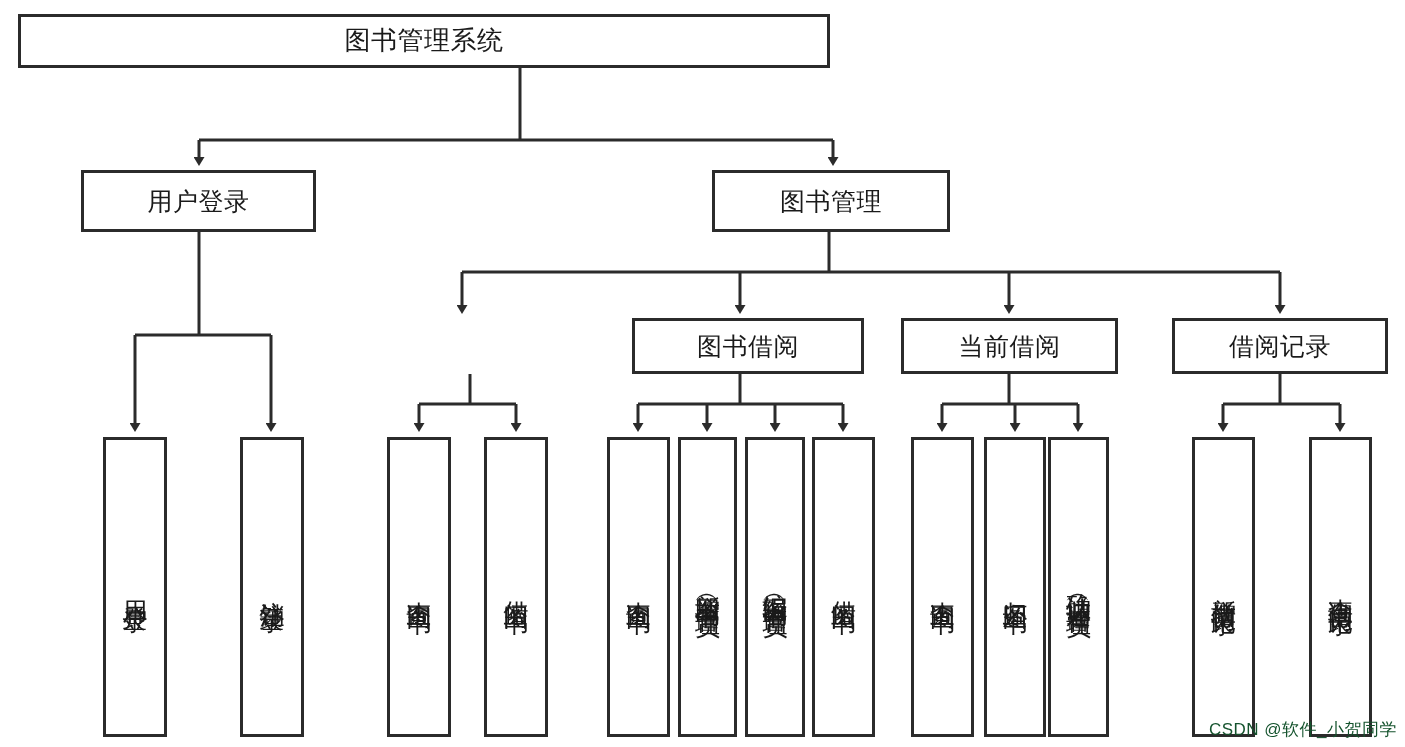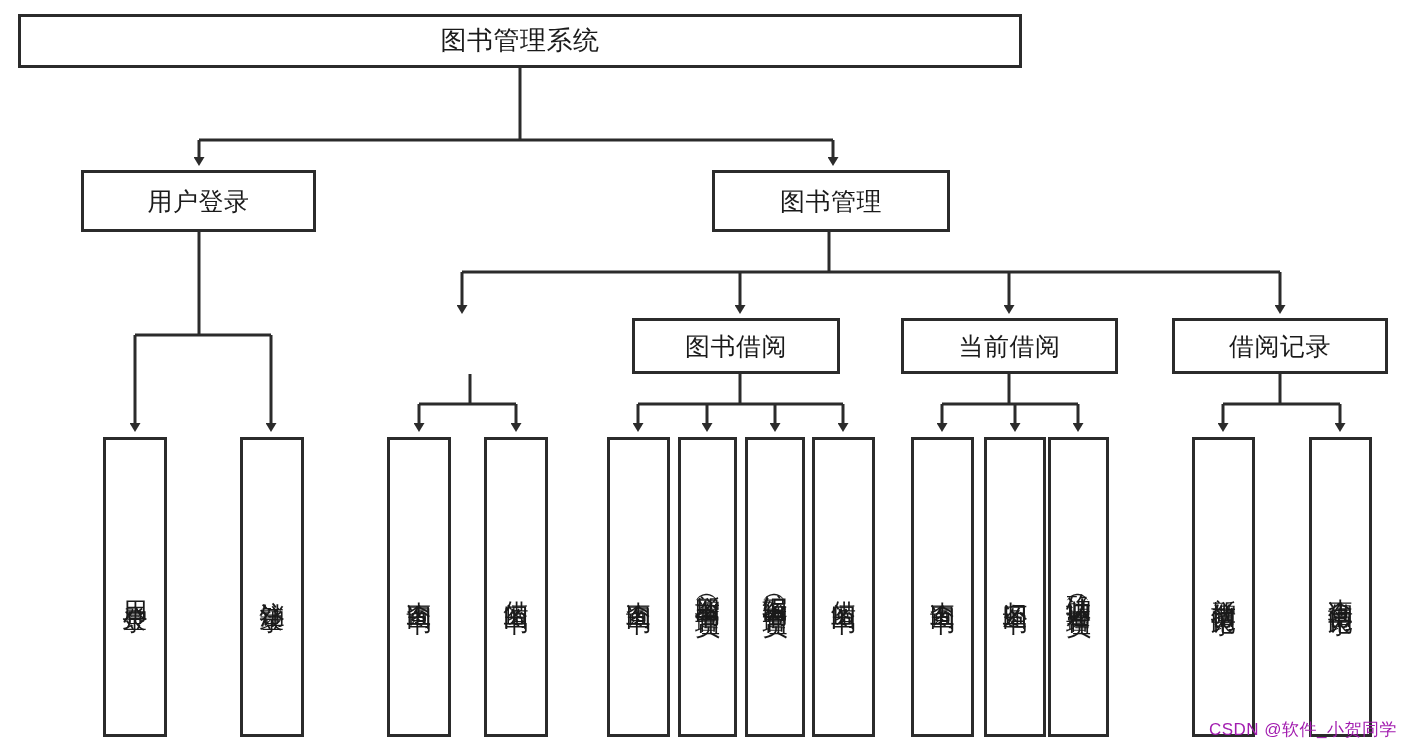--- a/index.html
+++ b/index.html
@@ -59,21 +59,21 @@
     letter-spacing: 3px;
     line-height: 1;
     white-space: nowrap;
   }
   #node-root .label { font-size: 26px; }
   .watermark {
     position: absolute;
     right: 8px;
     bottom: 6px;
     font-size: 17px;
-    color: #a21caf;
+    color: #14532d;
     white-space: nowrap;
     letter-spacing: 0.5px;
   }
 </style>
 </head>
 <body>
 
 <div id="diagram-root">
 
   <svg class="lines" viewBox="0 0 1405 747">
@@ -119,32 +119,32 @@
       <path d="M1015,404 L1015,424" marker-end="url(#arrow)"></path>
       <path d="M1078,404 L1078,424" marker-end="url(#arrow)"></path>
 
       <path d="M1280,374 L1280,404"></path>
       <path d="M1223,404 L1340,404"></path>
       <path d="M1223,404 L1223,424" marker-end="url(#arrow)"></path>
       <path d="M1340,404 L1340,424" marker-end="url(#arrow)"></path>
     </g>
   </svg>
 
-  <div class="node horiz" id="node-root" style="left:18px; top:14px; width:1004px; height:54px;">
+  <div class="node horiz" id="node-root" style="left:18px; top:14px; width:812px; height:54px;">
     <span class="label">图书管理系统</span>
   </div>
 
   <div class="node horiz" style="left:81px; top:170px; width:235px; height:62px;">
     <span class="label">用户登录</span>
   </div>
   <div class="node horiz" style="left:712px; top:170px; width:238px; height:62px;">
     <span class="label">图书管理</span>
   </div>
 
-  <div class="node horiz" style="left:632px; top:318px; width:208px; height:56px;">
+  <div class="node horiz" style="left:632px; top:318px; width:232px; height:56px;">
     <span class="label">图书借阅</span>
   </div>
   <div class="node horiz" style="left:1172px; top:318px; width:216px; height:56px;">
     <span class="label">借阅记录</span>
   </div>
   <div class="node horiz" style="left:901px; top:318px; width:217px; height:56px;">
     <span class="label">当前借阅</span>
   </div>
 
   <div class="node vert" style="left:103px; top:437px; width:64px; height:300px;">

